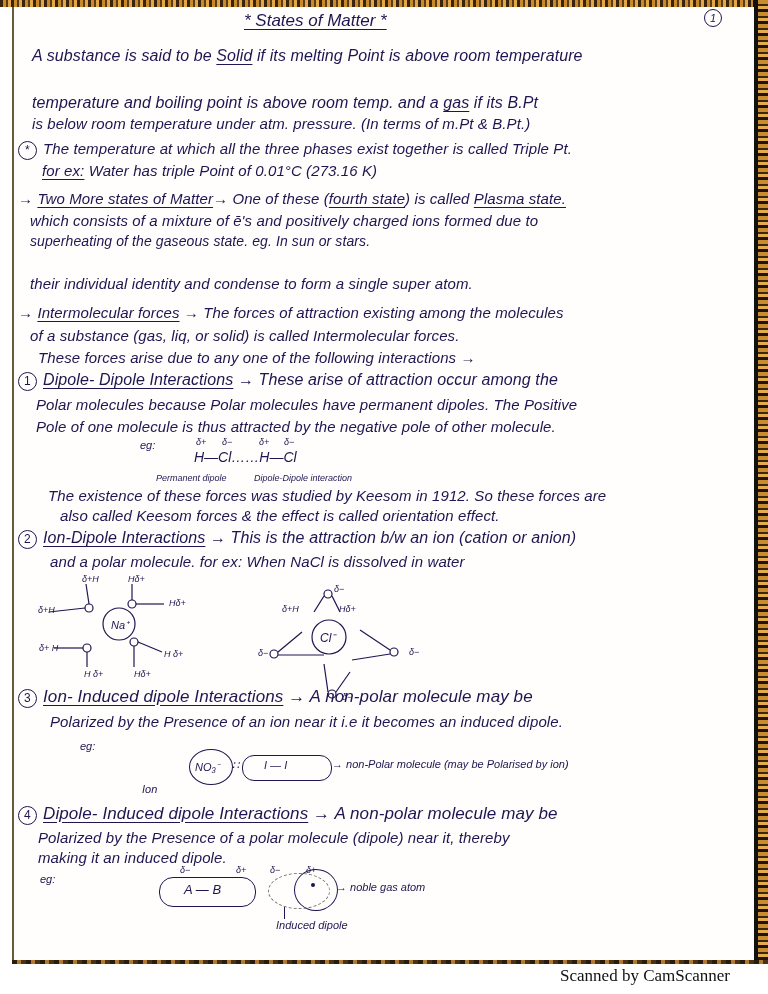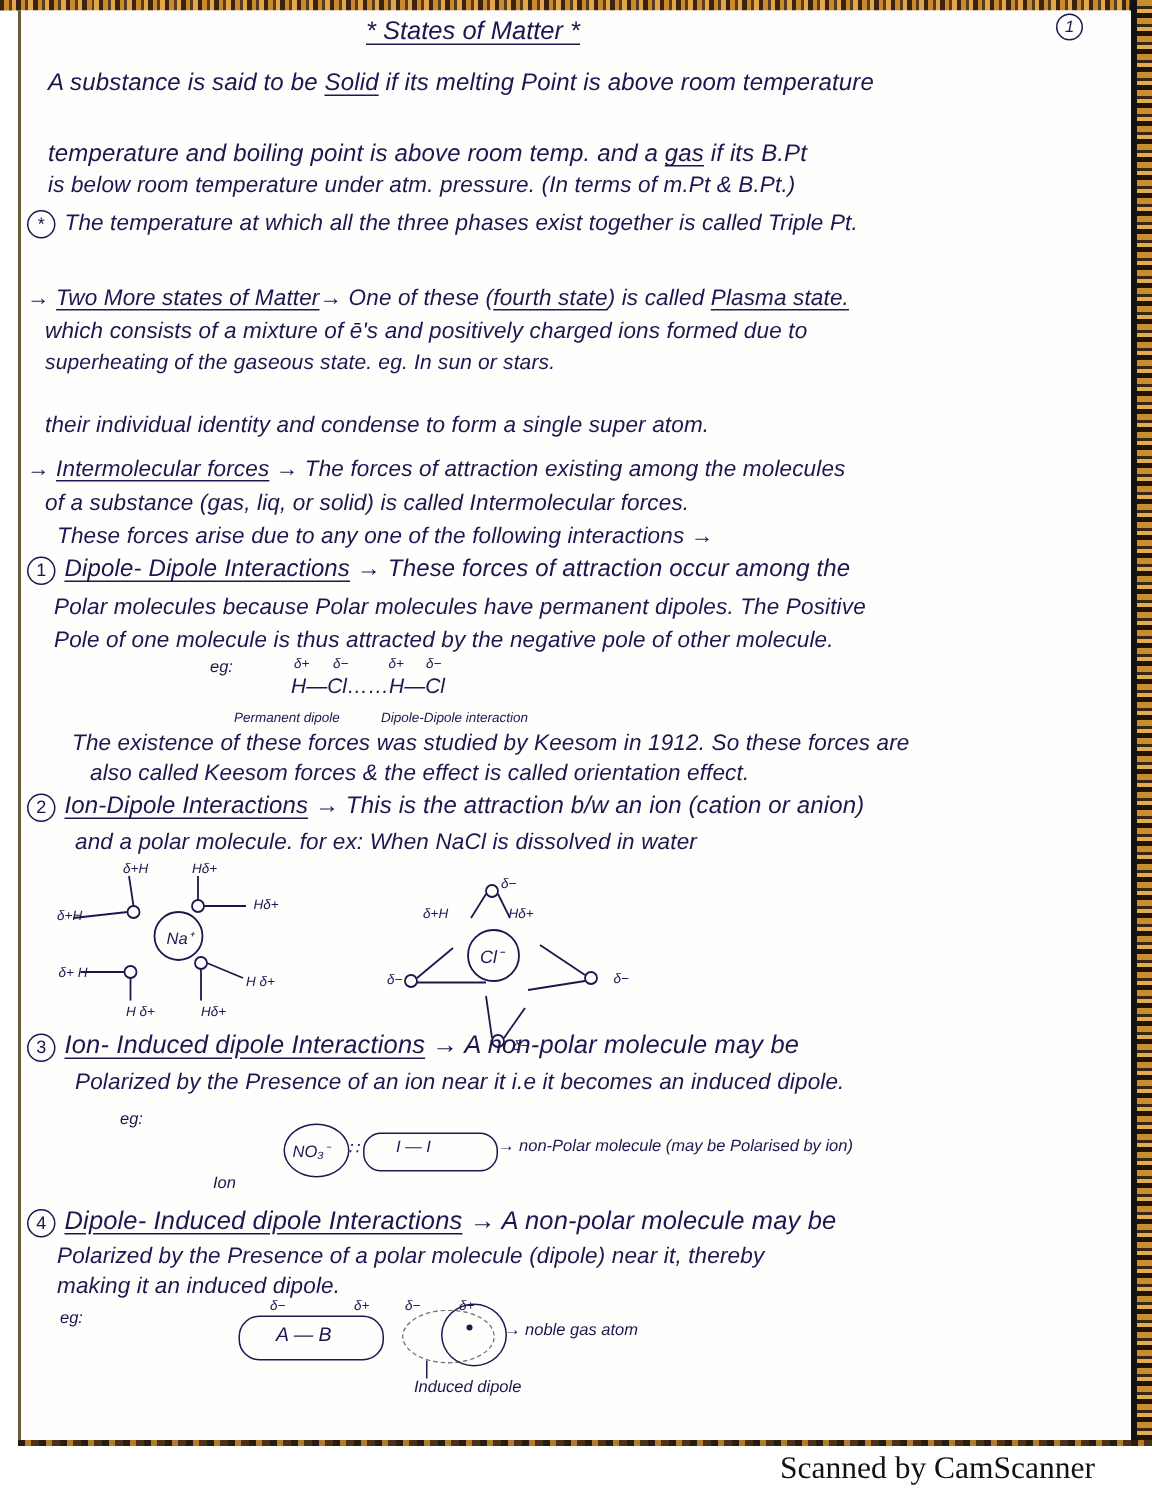--- a/index.html
+++ b/index.html
@@ -15,21 +15,21 @@
   .u{text-decoration:underline;text-underline-offset:3px;}
   .title{position:absolute;left:230px;top:4px;font-size:17px;}
   .pagenum{position:absolute;left:690px;top:2px;width:16px;height:16px;border:1.3px solid #1d1650;border-radius:50%;font-size:11px;text-align:center;line-height:16px;}
   .circnum{display:inline-block;width:17px;height:17px;border:1.3px solid #1d1650;border-radius:50%;font-size:12px;text-align:center;line-height:17px;margin-right:6px;font-style:normal;}
   .small{font-size:11px;}
   .tiny{font-size:9px;}
   .abs{position:absolute;white-space:nowrap;}
   .ellipse{position:absolute;border:1.4px solid #1d1650;border-radius:50%;}
   .dashed{border-style:dashed;border-color:#777;}
   .footer{position:absolute;left:0;top:964px;width:768px;height:30px;background:#fff;}
-  .footer span{position:absolute;right:38px;top:2px;font-family:"Liberation Serif",serif;font-size:21px;color:#111;}
+  .footer span{position:absolute;right:38px;top:2px;font-family:"Liberation Serif",serif;font-size:17px;color:#111;}
   svg{position:absolute;overflow:visible;}
 </style>
 </head>
 <body>
 
 <div class="topband"></div>
 <div class="rightband"></div>
 <div class="leftedge"></div>
 
 <div class="page ink">
@@ -43,36 +43,39 @@
   <div class="line" style="left:18px;top:87px;font-size:16px;">
     <span>temperature and boiling point is above room temp. and a </span><span class="u">gas</span><span> if its B.Pt</span>
   </div>
   <div class="line" style="left:18px;top:108px;">
     <span>is below room temperature under atm. pressure. (In terms of m.Pt &amp; B.Pt.)</span>
   </div>
 
   <div class="line" style="left:4px;top:133px;">
     <span class="circnum">*</span><span>The temperature at which all the three phases exist together is called Triple Pt.</span>
   </div>
+  <div class="line" style="left:28px;top:155px;">
+    <span class="u">for ex:</span><span> Water has triple Point of 0.01°C (273.16 K)</span>
+  </div>
 
   <div class="line" style="left:4px;top:183px;">
     <span>→</span> <span class="u">Two More states of Matter</span><span>→</span><span> One of these (</span><span class="u">fourth state</span><span>) is called </span><span class="u">Plasma state.</span>
   </div>
   <div class="line" style="left:16px;top:205px;">which consists of a mixture of ē's and positively charged ions formed due to</div>
   <div class="line" style="left:16px;top:226px;font-size:14px;">superheating of the gaseous state. eg. In sun or stars.</div>
   <div class="line" style="left:16px;top:268px;">their individual identity and condense to form a single super atom.</div>
 
   <div class="line" style="left:4px;top:297px;">
     <span>→</span> <span class="u">Intermolecular forces</span><span> → The forces of attraction existing among the molecules</span>
   </div>
   <div class="line" style="left:16px;top:320px;">of a substance (gas, liq, or solid) is called Intermolecular forces.</div>
   <div class="line" style="left:24px;top:342px;">These forces arise due to any one of the following interactions →</div>
 
   <div class="line" style="left:4px;top:364px;font-size:16px;">
-    <span class="circnum">1</span><span class="u">Dipole- Dipole Interactions</span><span> → These forces of attraction occur among the</span>
+    <span class="circnum">1</span><span class="u">Dipole- Dipole Interactions</span><span> → These arise of attraction occur among the</span>
   </div>
   <div class="line" style="left:22px;top:389px;">Polar molecules because Polar molecules have permanent dipoles. The Positive</div>
   <div class="line" style="left:22px;top:411px;">Pole of one molecule is thus attracted by the negative pole of other molecule.</div>
 
   <div class="abs small" style="left:126px;top:432px;">eg:</div>
   <div class="abs tiny" style="left:182px;top:430px;">δ+</div>
   <div class="abs tiny" style="left:208px;top:430px;">δ−</div>
   <div class="abs tiny" style="left:245px;top:430px;">δ+</div>
   <div class="abs tiny" style="left:270px;top:430px;">δ−</div>
   <div class="abs" style="left:180px;top:442px;font-size:14px;">H—Cl……H—Cl</div>

